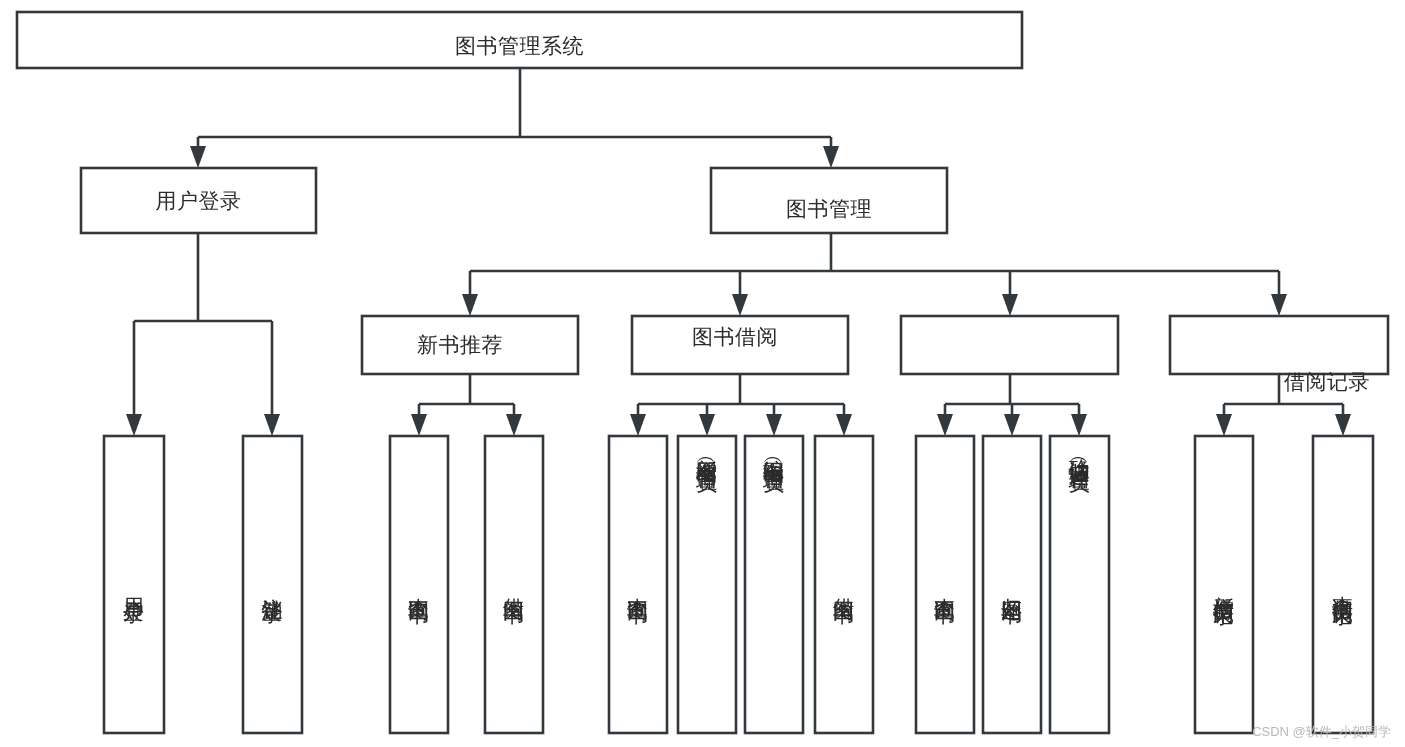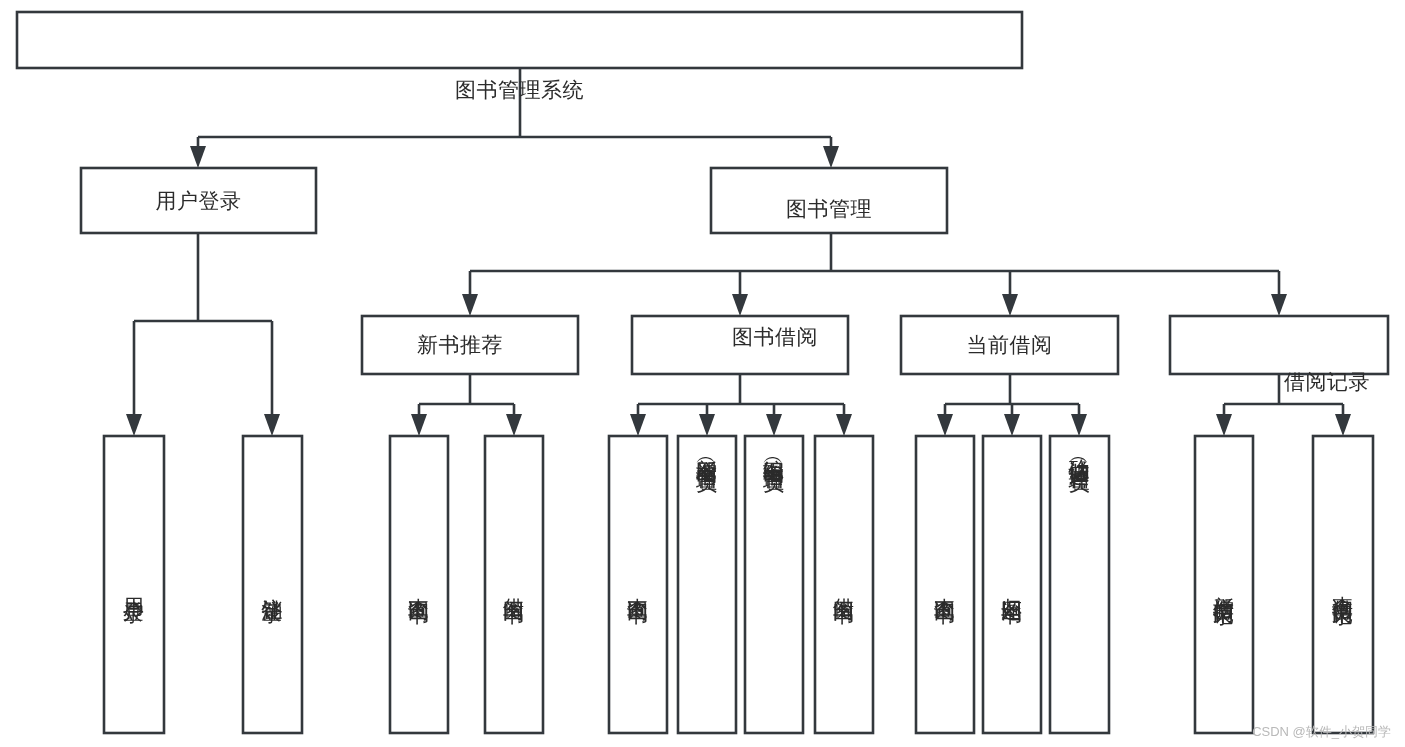--- a/index.html
+++ b/index.html
@@ -174,28 +174,27 @@
     <rect class="node-rect" x="678" y="436" width="58" height="297"></rect>
     <rect class="node-rect" x="745" y="436" width="58" height="297"></rect>
     <rect class="node-rect" x="815" y="436" width="58" height="297"></rect>
     <rect class="node-rect" x="916" y="436" width="58" height="297"></rect>
     <rect class="node-rect" x="983" y="436" width="58" height="297"></rect>
     <rect class="node-rect" x="1050" y="436" width="59" height="297"></rect>
     <rect class="node-rect" x="1195" y="436" width="58" height="297"></rect>
     <rect class="node-rect" x="1313" y="436" width="60" height="297"></rect>
   </svg>
 
-  <div class="node-label-h" style="left:17px; top:12px; width:1005px; height:68px;margin-top:44px;">图书管理系统</div>
+  <div class="node-label-h" style="left:17px; top:12px; width:1005px; height:68px;">图书管理系统</div>
 
   <div class="node-label-h" style="left:81px; top:168px; width:235px; height:65px;">用户登录</div>
   <div class="node-label-h" style="left:711px; top:168px; width:236px; height:82px;border-radius:22px;">图书管理</div>
 
   <div class="node-label-h" style="left:362px; top:316px; width:196px; height:58px;">新书推荐</div>
-  <div class="node-label-h" style="left:660px; top:316px; width:216px; height:42px;padding-left:7px;">图书借阅</div>
-  <div class="node-label-h" style="left:901px; top:316px; width:217px; height:58px;">当前借阅</div>
+  <div class="node-label-h" style="left:620px; top:316px; width:216px; height:42px;padding-left:7px;">图书借阅</div>
   <div class="node-label-h" style="left:1218px; top:316px; width:218px; height:58px;margin-top:37px;">借阅记录</div>
 
   <div class="node-label-v" style="left:104px; top:436px; width:60px; height:297px;">用户登录</div>
   <div class="node-label-v" style="left:243px; top:436px; width:59px; height:297px;">注销登录</div>
   <div class="node-label-v" style="left:390px; top:436px; width:58px; height:297px;">查询图书</div>
   <div class="node-label-v" style="left:485px; top:436px; width:58px; height:297px;">借阅图书</div>
   <div class="node-label-v" style="left:609px; top:436px; width:58px; height:297px;">查询图书</div>
   <div class="node-label-v" style="left:678px; top:436px; width:58px; height:297px; justify-content:flex-start; padding-top:6px; box-sizing:border-box;">新增图书（管理员）</div>
   <div class="node-label-v" style="left:745px; top:436px; width:58px; height:297px; justify-content:flex-start; padding-top:6px; box-sizing:border-box;">编辑图书（管理员）</div>
   <div class="node-label-v" style="left:815px; top:436px; width:58px; height:297px;">借阅图书</div>

